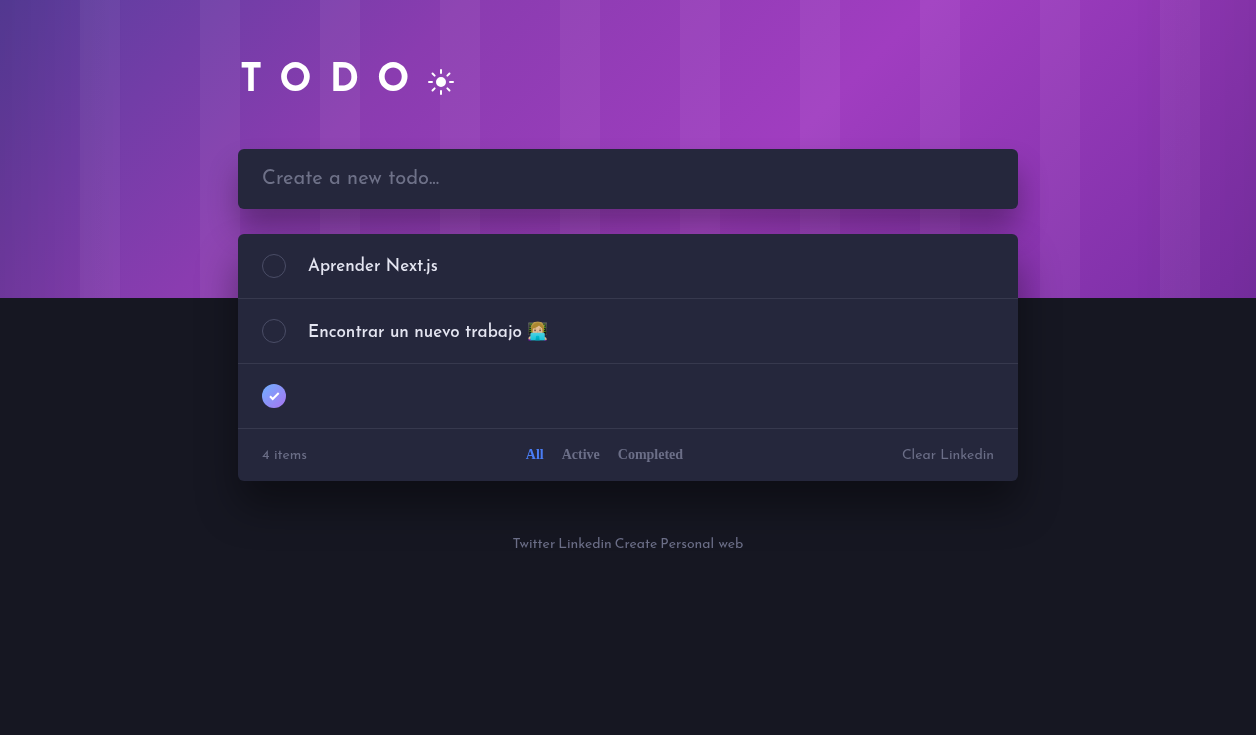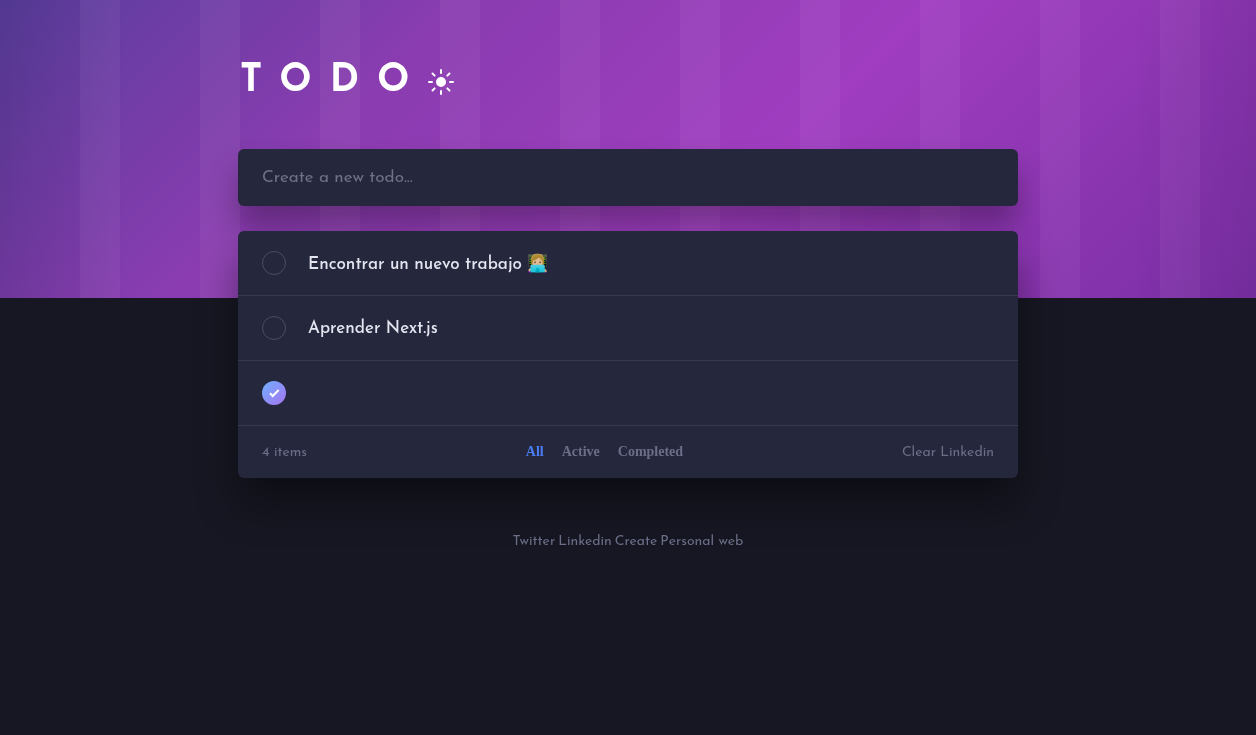--- a/index.html
+++ b/index.html
@@ -76,21 +76,21 @@
       margin-bottom: 25px;
       box-shadow: 0 20px 30px rgba(0,0,0,0.3);
     }
 
     .todo-input {
       width: 100%;
       background: transparent;
       border: none;
       outline: none;
       color: #cacde8;
-      font-size: 17px;
+      font-size: 20px;
       font-family: inherit;
     }
 
     .todo-input::placeholder {
       color: #6e7188;
     }
 
     .todo-list {
       background: #25273c;
       border-radius: 6px;
@@ -209,26 +209,26 @@
     </div>
   </div>
 
   <div class="input-wrapper">
     <input type="text" class="todo-input" placeholder="Create a new todo..." style="">
   </div>
 
   <div class="todo-list">
     <div class="todo-item">
       <div class="checkbox"></div>
-      <span class="todo-text">Encontrar un nuevo trabajo 👩🏼‍💻</span>
+      <span class="todo-text">Aprender Next.js</span>
     </div>
 
     <div class="todo-item">
       <div class="checkbox"></div>
-      <span class="todo-text">Aprender Next.js</span>
+      <span class="todo-text">Encontrar un nuevo trabajo 👩🏼‍💻</span>
     </div>
 
 
     <div class="todo-item">
       <div class="checkbox checked">
         <svg xmlns="http://www.w3.org/2000/svg" width="11" height="9">
             <path fill="none" stroke="#FFF" stroke-width="2" d="M1 4.304L3.696 7l6-6"></path>
           </svg>
       </div>
     </div>

